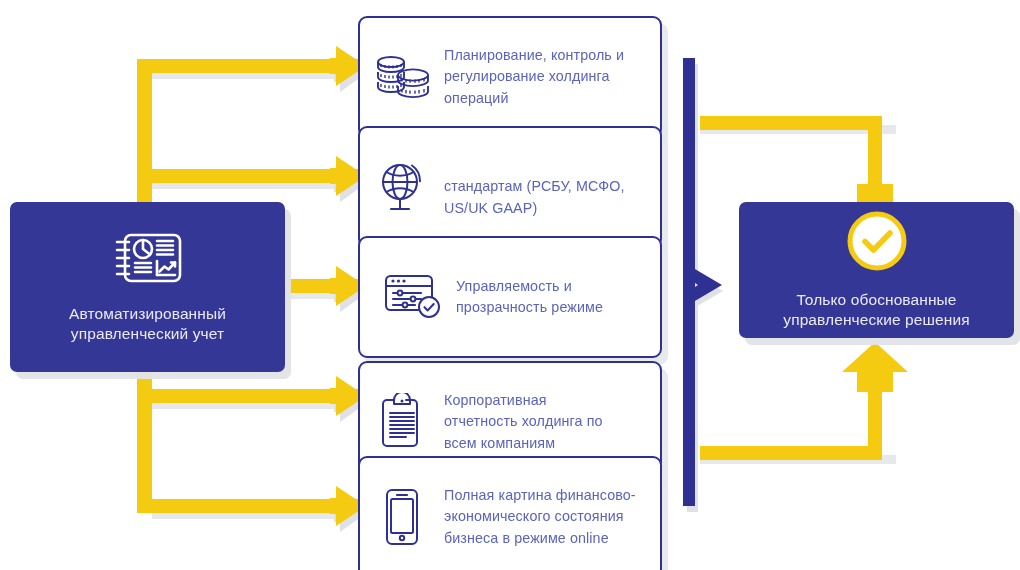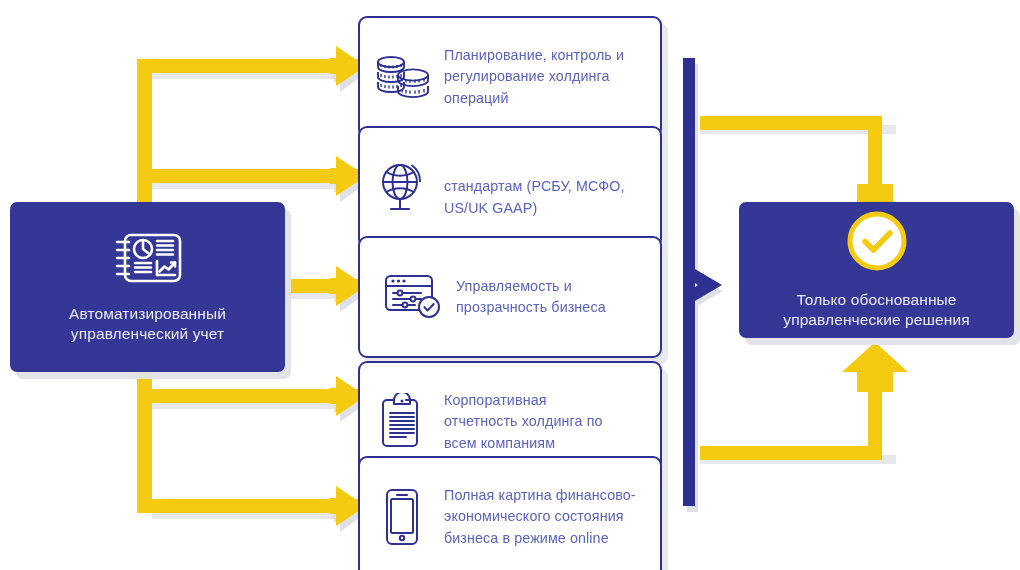--- a/index.html
+++ b/index.html
@@ -231,21 +231,21 @@
           <path d="M10 27h28" stroke-width="2.2"></path>
           <circle cx="30" cy="27" r="2.4" fill="#ffffff"></circle>
           <path d="M10 33h22" stroke-width="2.2"></path>
           <circle cx="22" cy="33" r="2.4" fill="#ffffff"></circle>
           <circle cx="46" cy="35" r="10" fill="#ffffff"></circle>
           <path d="M41.5 35.2l3.2 3.2 6-6.4" stroke-width="2.1"></path>
         </svg>
       </span>
       <span class="c-text">
         <span>Управляемость и</span><br>
-        <span>прозрачность бизнеса</span>
+        <span>прозрачность режиме</span>
       </span>
     </div>
 
     <div class="card" id="card-3">
       <span class="c-icon">
         <svg width="46" height="58" viewBox="0 0 46 58" fill="none" stroke="#2e3192" stroke-width="2" stroke-linecap="round" stroke-linejoin="round">
           <path d="M15 7h-7a4 4 0 0 0-4 4v38a4 4 0 0 0 4 4h26a4 4 0 0 0 4-4V11a4 4 0 0 0-4-4h-7"></path>
           <path d="M15 7a8 8 0 0 1 16 0v4H15z"></path>
           <circle cx="23" cy="8" r="1.5" fill="#2e3192" stroke="none"></circle>
           <path d="M11 20h24M11 24h24M11 28h24M11 32h24M11 36h24M11 40h24M11 44h16" stroke-width="1.9"></path>

